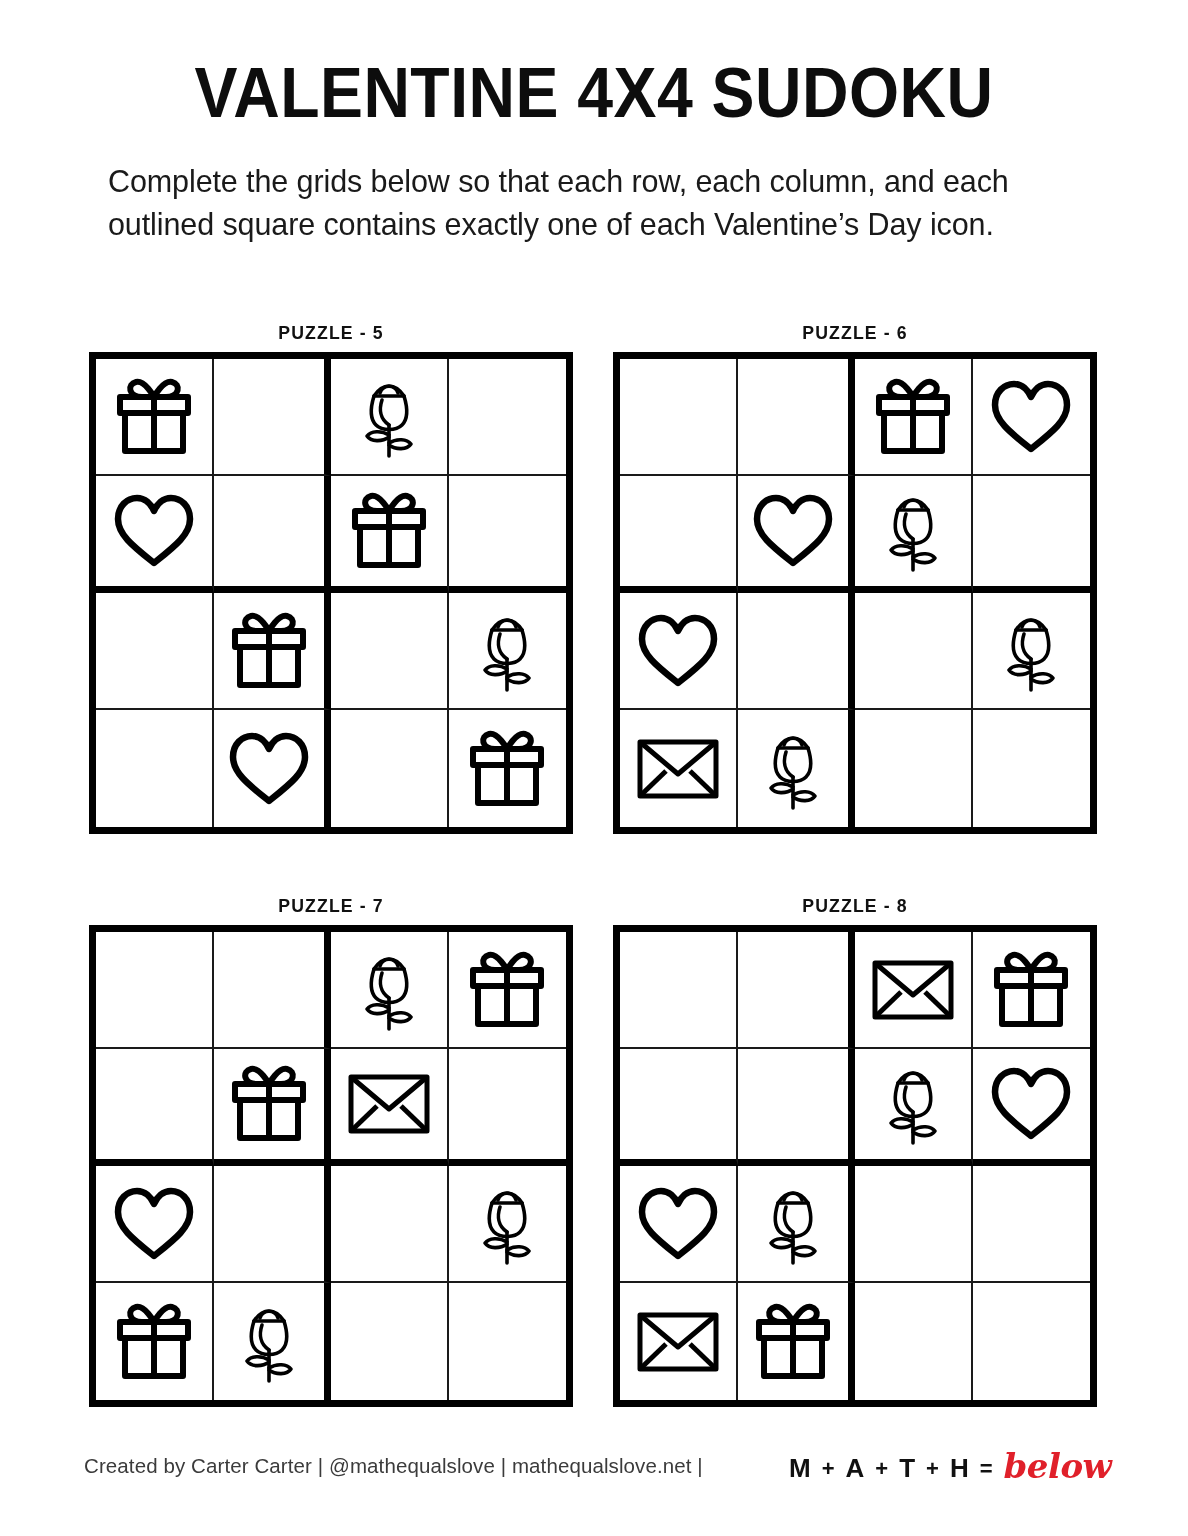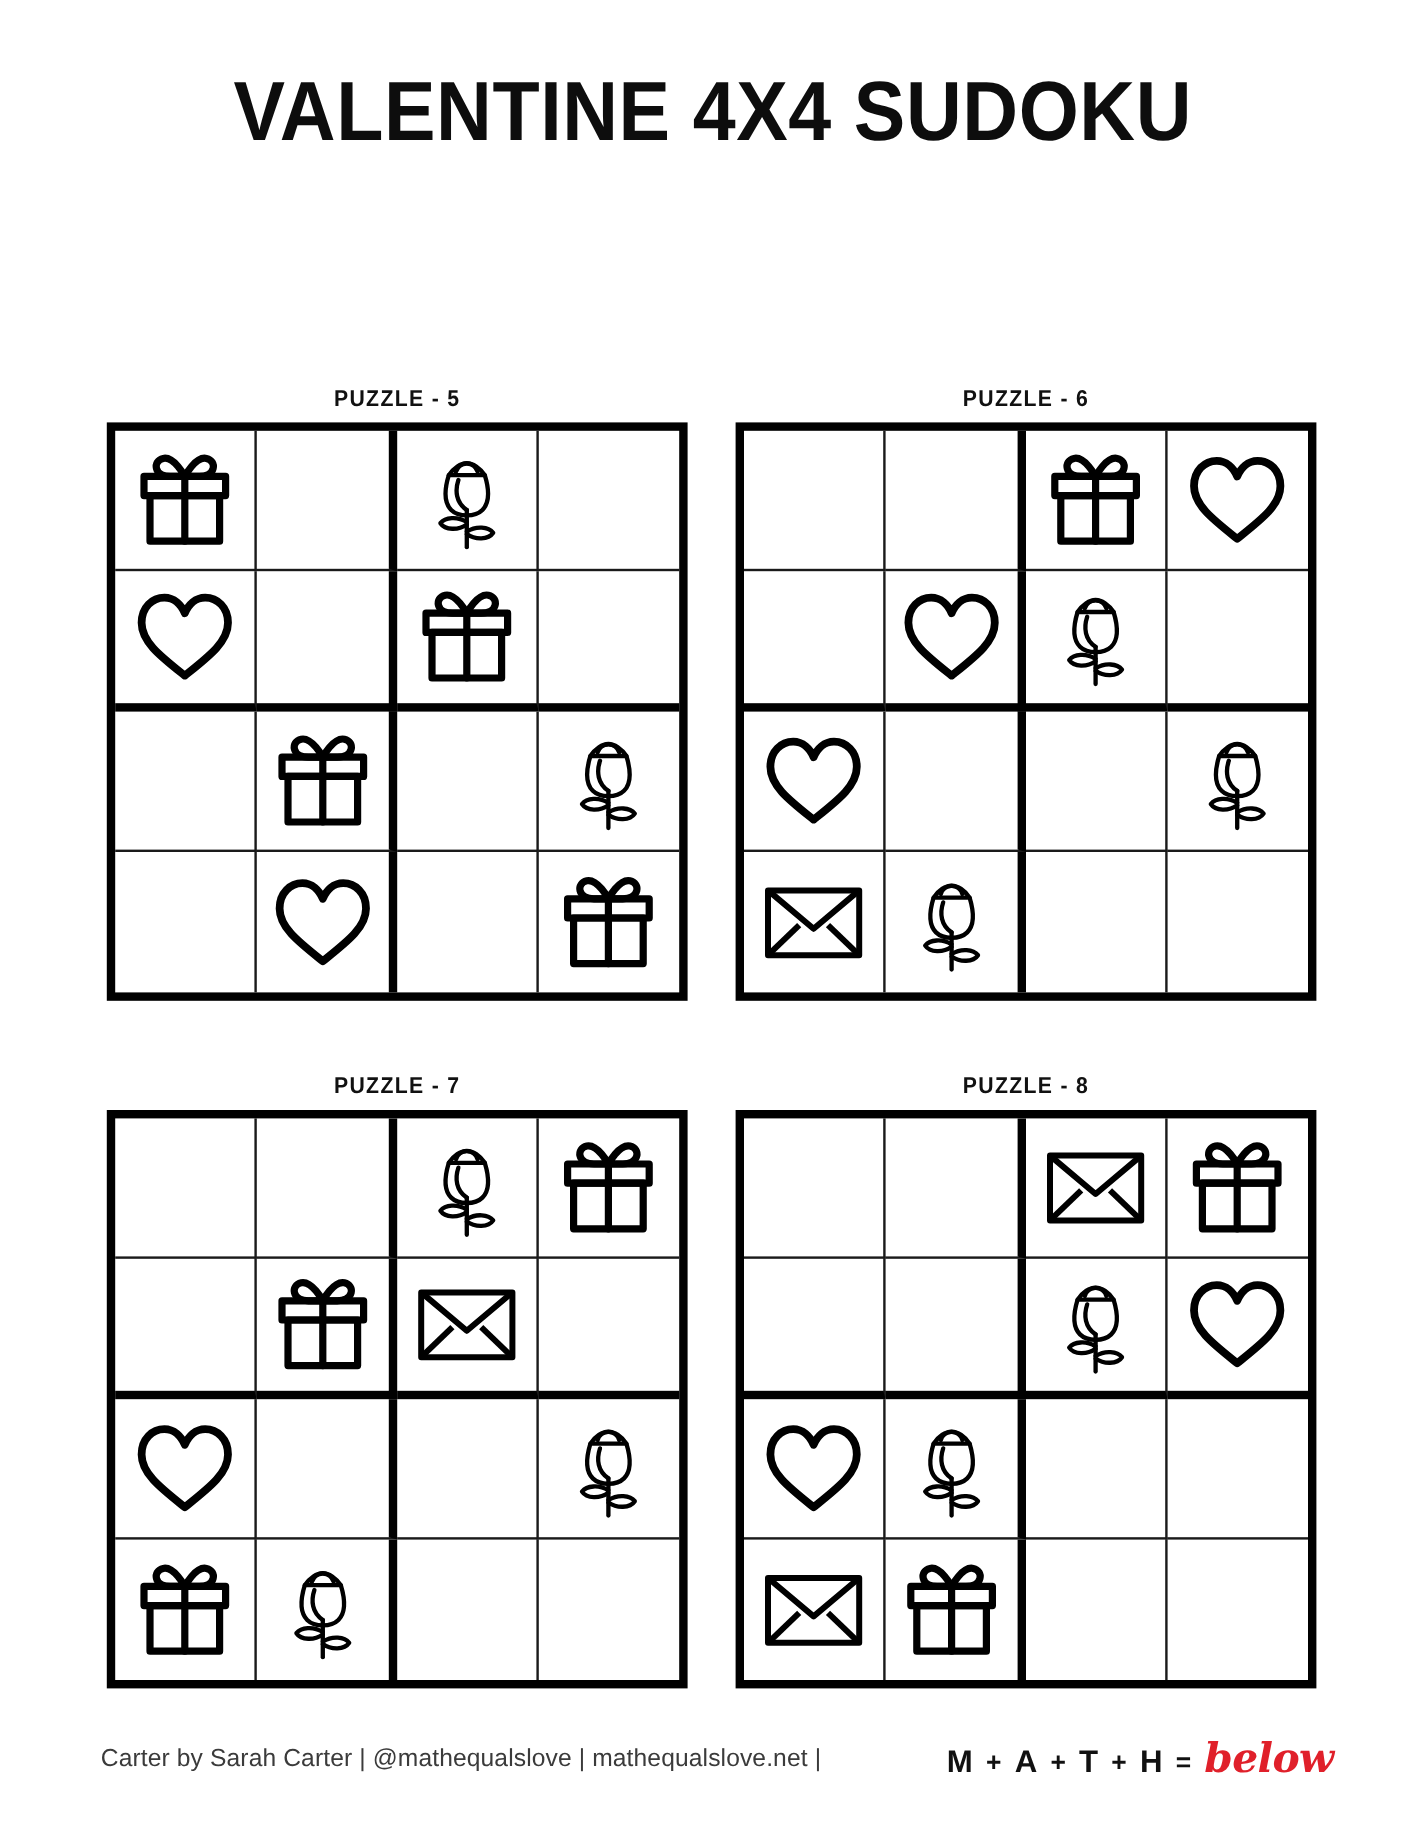--- a/index.html
+++ b/index.html
@@ -110,20 +110,21 @@
     position:relative;top:-2px;
     letter-spacing:-0.5px;
   }
 </style>
 </head>
 <body>
 
 <div class="page">
 
   <div class="title">VALENTINE 4X4 SUDOKU</div>
+  <div class="instructions">Complete the grids below so that each row, each column, and each outlined square contains exactly one of each Valentine’s Day icon.</div>
 
   <div class="puzzle" id="puzzle-0" style="left:89px;top:322px;">
     <div class="puzzle-label">PUZZLE - 5</div>
     <div class="grid">
         <div class="cell r1 c1">
           <span class="icon">
             <svg width="86" height="82" viewBox="0 0 86 82">
               <g fill="none" stroke="#000" stroke-width="6" stroke-linecap="round" stroke-linejoin="round">
                 <path d="M43 21 C 43 21, 34 4, 25 6 C 16 8, 17 21, 31 21 Z"></path>
                 <path d="M43 21 C 43 21, 52 4, 61 6 C 70 8, 69 21, 55 21 Z"></path>
@@ -552,21 +553,21 @@
               </g>
             </svg>
           </span>
         </div>
         <div class="cell r4 c3"></div>
         <div class="cell r4 c4"></div>
       </div>
   </div>
 
   <div class="footer">
-    <div class="credit">Carter by Sarah Carter  |  @mathequalslove  |  mathequalslove.net  |</div>
+    <div class="credit">Created by Carter Carter  |  @mathequalslove  |  mathequalslove.net  |</div>
     <div class="logo">
       <span class="lt">M</span>
       <span class="op">+</span>
       <span class="lt">A</span>
       <span class="op">+</span>
       <span class="lt">T</span>
       <span class="op">+</span>
       <span class="lt">H</span>
       <span class="op">=</span>
       <span class="love">below</span>

